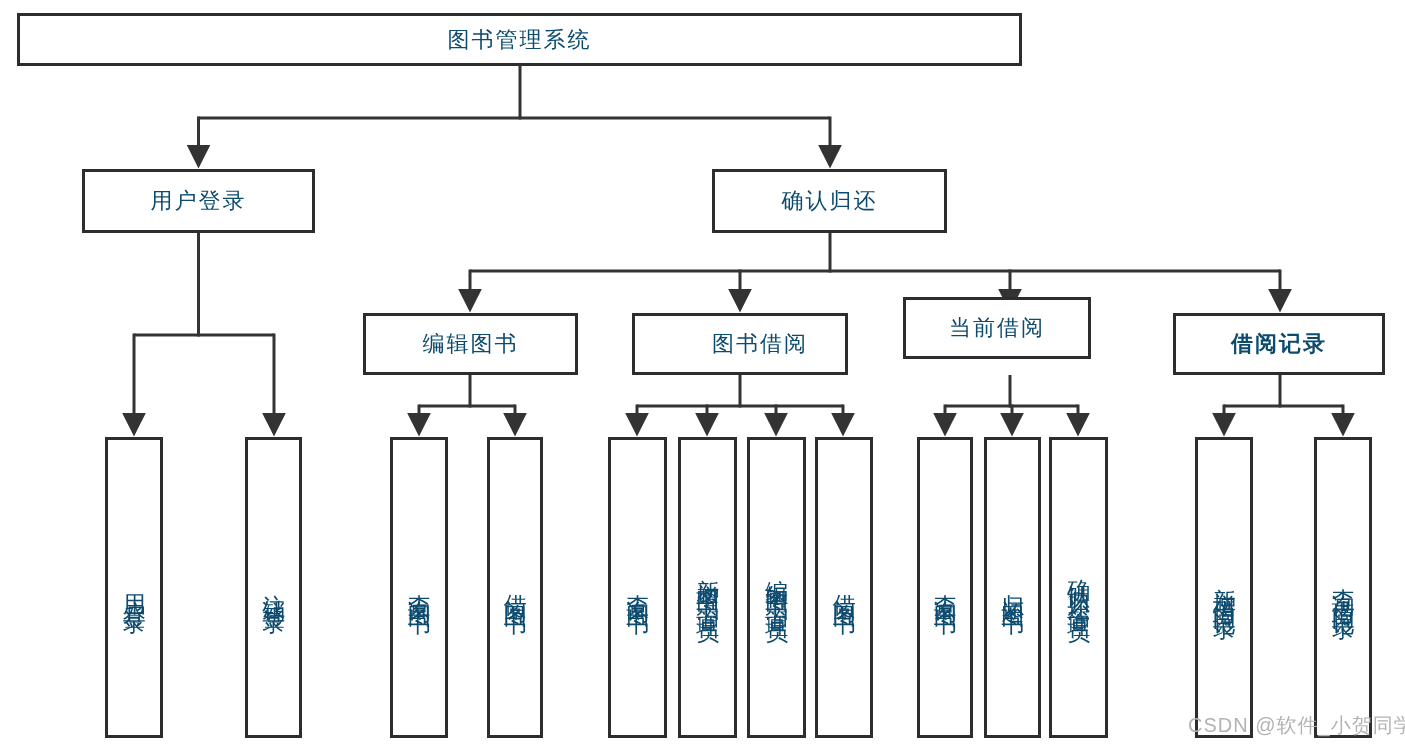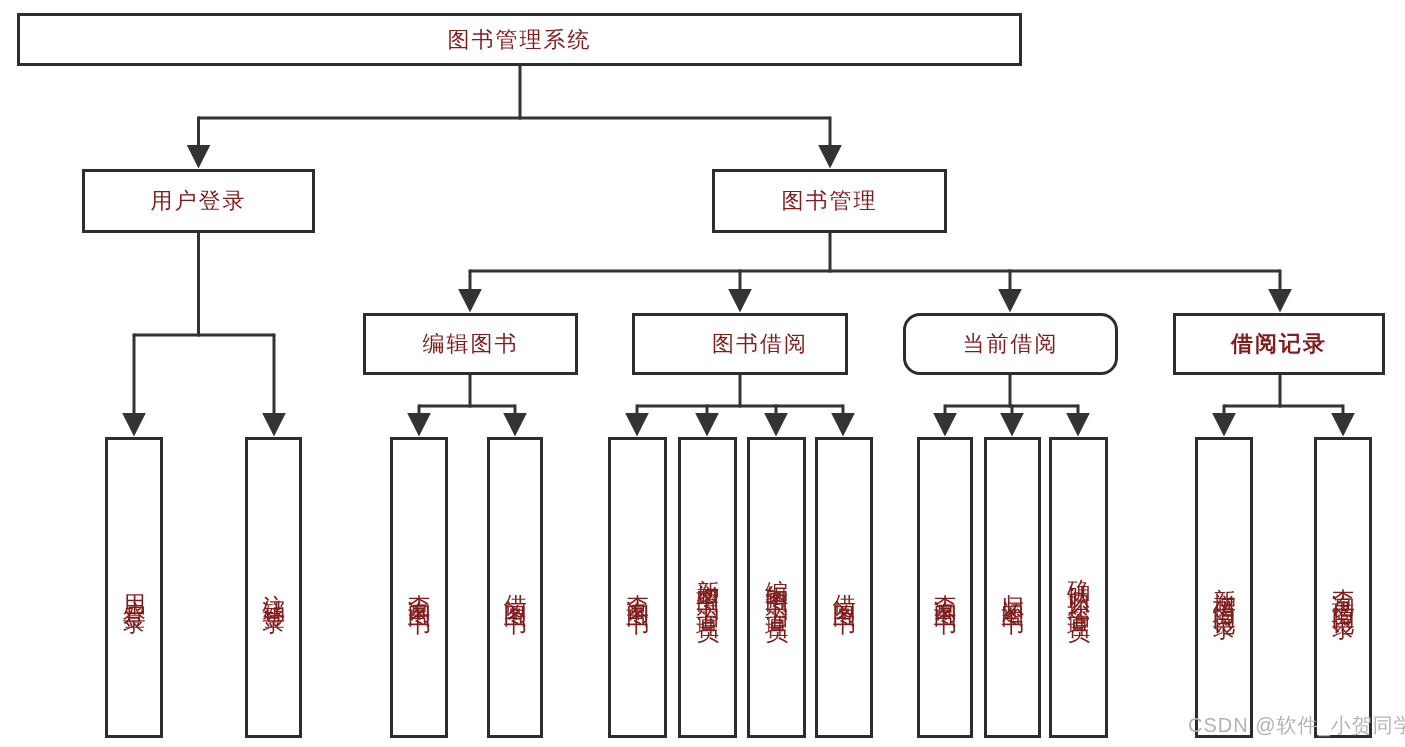--- a/index.html
+++ b/index.html
@@ -11,21 +11,21 @@
     background:#ffffff;
     overflow:hidden;
   }
   .connectors { position:absolute; left:0; top:0; width:1405px; height:747px; }
   .connectors line, .connectors path.rail { stroke:#333333; stroke-width:3; fill:none; }
   .node {
     position:absolute;
     background:#ffffff;
     border:3px solid #2d2d2d;
     display:flex; align-items:center; justify-content:center;
-    color:#7f1d1d;
+    color:#0c4a6e;
   }
   .h-node { font-size:22px; letter-spacing:2px; white-space:nowrap; }
   .v-node span {
     writing-mode:vertical-rl;
     text-orientation:mixed;
     font-size:23px;
     letter-spacing:6px;
     line-height:1.1;
     white-space:nowrap;
   }
@@ -106,30 +106,30 @@
   </svg>
 
   <div class="node h-node" style="left:17px; top:13px; width:1005px; height:53px;">
     <span>图书管理系统</span>
   </div>
 
   <div class="node h-node" style="left:82px; top:169px; width:233px; height:64px;">
     <span>用户登录</span>
   </div>
   <div class="node h-node" style="left:712px; top:169px; width:235px; height:64px;">
-    <span>图书管理</span>
+    <span>确认归还</span>
   </div>
 
   <div class="node h-node" style="left:363px; top:313px; width:215px; height:62px;">
     <span>编辑图书</span>
   </div>
   <div class="node h-node" style="left:632px; top:313px; width:216px; height:62px;padding-left:40px;">
     <span>图书借阅</span>
   </div>
-  <div class="node h-node" style="left:903px; top:313px; width:215px; height:62px;border-radius:17px;">
+  <div class="node h-node" style="left:903px; top:297px; width:188px; height:62px;">
     <span>当前借阅</span>
   </div>
   <div class="node h-node" style="left:1173px; top:313px; width:212px; height:62px;font-weight:bold;">
     <span>借阅记录</span>
   </div>
 
   <div class="node v-node" style="left:105px; top:437px; width:58px; height:301px;">
     <span>用户登录</span>
   </div>
   <div class="node v-node" style="left:245px; top:437px; width:57px; height:301px;">

